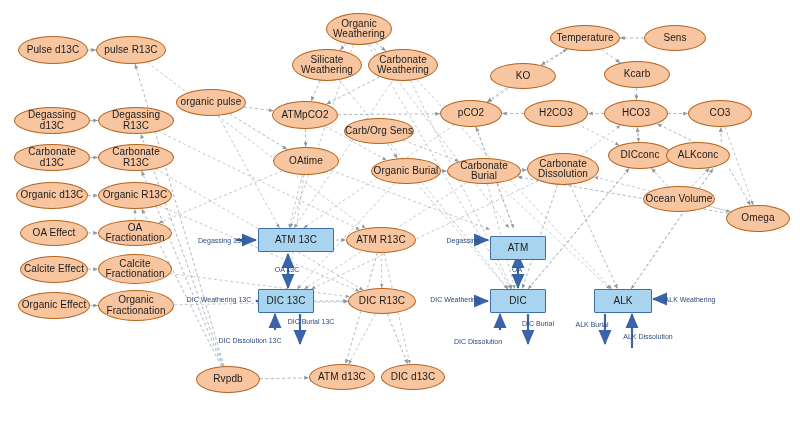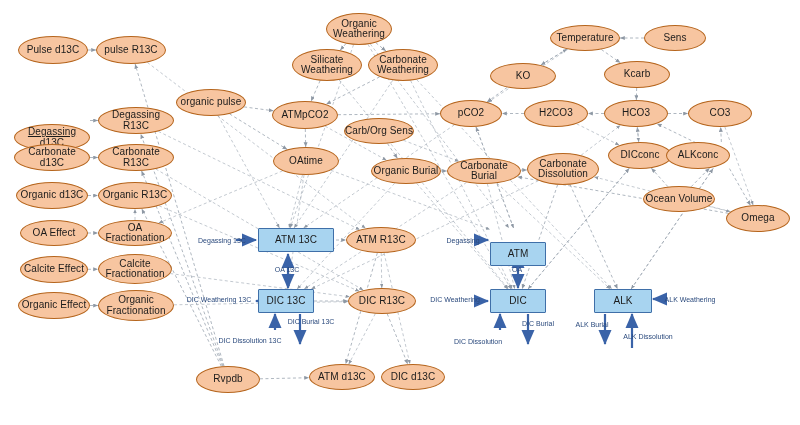--- a/index.html
+++ b/index.html
@@ -176,21 +176,21 @@
         <line x1="528" y1="314" x2="528" y2="344" stroke="#3a63a8" stroke-width="2.2" marker-end="url(#arrowBlue)"></line>
         <line x1="605" y1="314" x2="605" y2="344" stroke="#3a63a8" stroke-width="2.2" marker-end="url(#arrowBlue)"></line>
         <line x1="632" y1="348" x2="632" y2="314" stroke="#3a63a8" stroke-width="2.2" marker-end="url(#arrowBlue)"></line>
         <line x1="665" y1="299" x2="653" y2="299" stroke="#3a63a8" stroke-width="2.2" marker-end="url(#arrowBlue)"></line>
       </g>
   </svg>
 
   <div id="nodes-layer">
       <div class="node ellipse" style="left: 18px; top: 36px; width: 70px; height: 28px;">Pulse d13C</div>
       <div class="node ellipse" style="left: 96px; top: 36px; width: 70px; height: 28px;">pulse R13C</div>
-      <div class="node ellipse" style="left: 14px; top: 124px; width: 76px; height: 27px; text-decoration: underline;">Degassing d13C</div>
+      <div class="node ellipse" style="left: 14px; top: 107px; width: 76px; height: 27px;">Degassing d13C</div>
       <div class="node ellipse" style="left: 98px; top: 107px; width: 76px; height: 27px;">Degassing R13C</div>
       <div class="node ellipse" style="left: 14px; top: 144px; width: 76px; height: 27px;">Carbonate d13C</div>
       <div class="node ellipse" style="left: 98px; top: 144px; width: 76px; height: 27px;">Carbonate R13C</div>
       <div class="node ellipse" style="left: 16px; top: 182px; width: 72px; height: 27px;">Organic d13C</div>
       <div class="node ellipse" style="left: 98px; top: 182px; width: 74px; height: 27px;">Organic R13C</div>
       <div class="node ellipse" style="left: 20px; top: 220px; width: 68px; height: 26px;">OA Effect</div>
       <div class="node ellipse" style="left: 98px; top: 220px; width: 74px; height: 26px;">OA Fractionation</div>
       <div class="node ellipse" style="left: 20px; top: 256px; width: 68px; height: 27px;">Calcite Effect</div>
       <div class="node ellipse" style="left: 98px; top: 254px; width: 74px; height: 30px;">Calcite
 Fractionation</div>
@@ -223,21 +223,21 @@
       <div class="node ellipse" style="left: 604px; top: 100px; width: 64px; height: 27px;">HCO3</div>
       <div class="node ellipse" style="left: 688px; top: 100px; width: 64px; height: 27px;">CO3</div>
       <div class="node ellipse" style="left: 608px; top: 142px; width: 64px; height: 27px; text-align: center;">DICconc</div>
       <div class="node ellipse" style="left: 666px; top: 142px; width: 64px; height: 27px;">ALKconc</div>
       <div class="node ellipse" style="left: 643px; top: 186px; width: 72px; height: 26px;">Ocean Volume</div>
       <div class="node ellipse" style="left: 726px; top: 205px; width: 64px; height: 27px;">Omega</div>
       <div class="node box" style="left: 258px; top: 228px; width: 76px; height: 24px;">ATM 13C</div>
       <div class="node ellipse" style="left: 346px; top: 227px; width: 70px; height: 26px;">ATM R13C</div>
       <div class="node box" style="left: 258px; top: 289px; width: 56px; height: 24px;">DIC 13C</div>
       <div class="node ellipse" style="left: 348px; top: 288px; width: 68px; height: 26px;">DIC R13C</div>
-      <div class="node box" style="left: 490px; top: 242px; width: 56px; height: 24px;">ATM</div>
+      <div class="node box" style="left: 490px; top: 236px; width: 56px; height: 24px;">ATM</div>
       <div class="node box" style="left: 490px; top: 289px; width: 56px; height: 24px;">DIC</div>
       <div class="node box" style="left: 594px; top: 289px; width: 58px; height: 24px;">ALK</div>
     </div>
   <div id="labels-layer">
       <div class="edge-label" style="left: 222px; top: 240px;">Degassing 13C</div>
       <div class="edge-label" style="left: 287px; top: 269px;">OA 13C</div>
       <div class="edge-label" style="left: 219px; top: 299px;">DIC Weathering 13C</div>
       <div class="edge-label" style="left: 311px; top: 321px;">DIC Burial 13C</div>
       <div class="edge-label" style="left: 250px; top: 340px;">DIC Dissolution 13C</div>
       <div class="edge-label" style="left: 463px; top: 240px;">Degassing</div>

